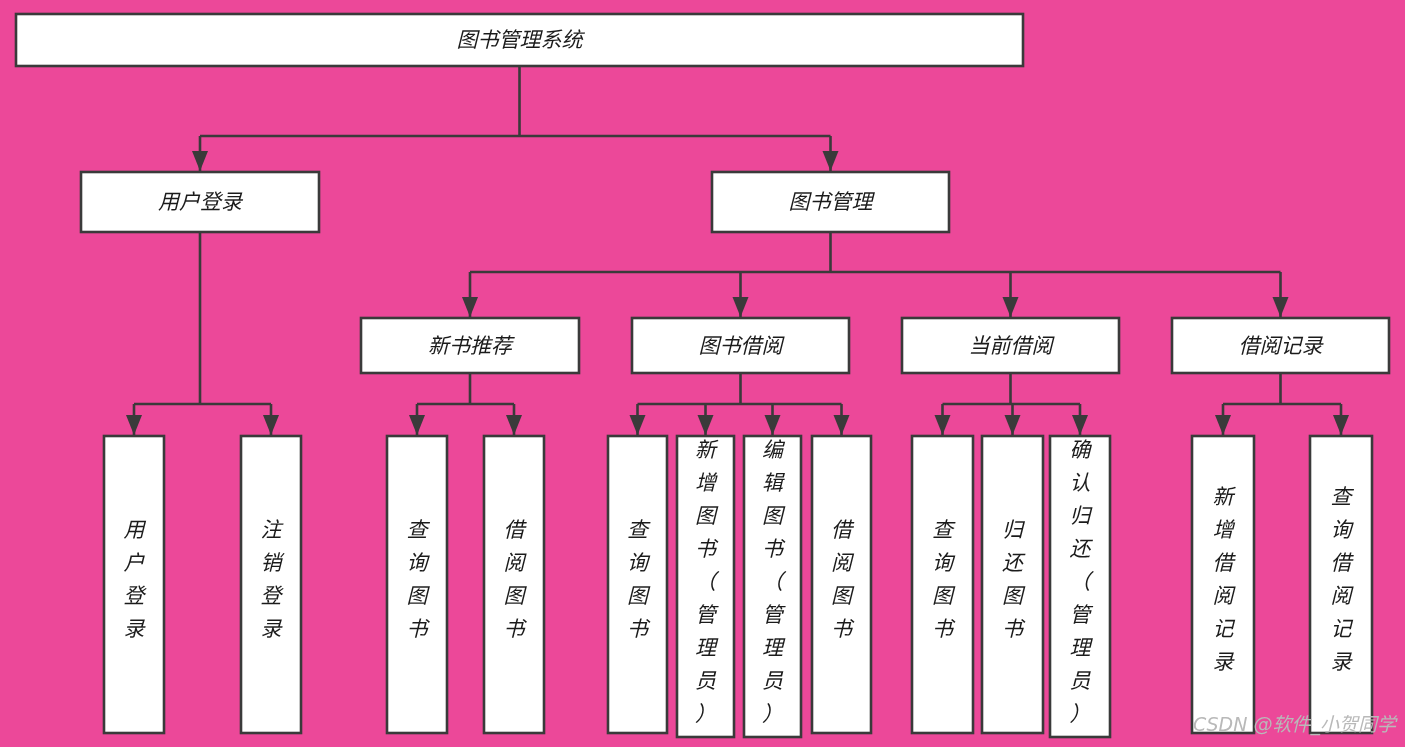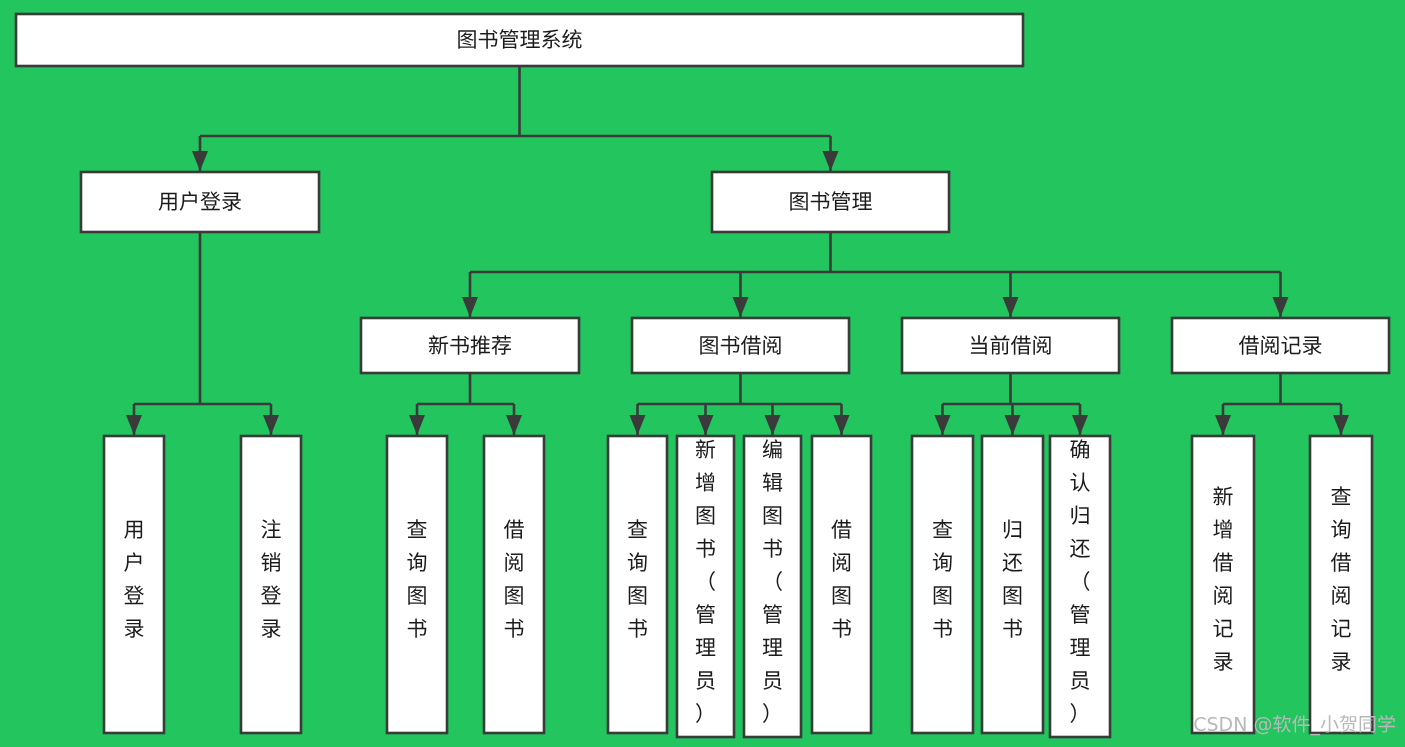--- a/index.html
+++ b/index.html
@@ -11,21 +11,22 @@
   body {
     width: 1405px;
     height: 747px;
     overflow: hidden;
     font-family: "DejaVu Sans", "Liberation Sans", sans-serif;
   }
   #diagram-root {
     position: relative;
     width: 1405px;
     height: 747px;
-    background: #22c55e;
+    background: #ec4899;
+    font-style: italic;
   }
   svg#diagram-svg {
     position: absolute;
     left: 0;
     top: 0;
     width: 1405px;
     height: 747px;
     display: block;
   }
   .node-box {

